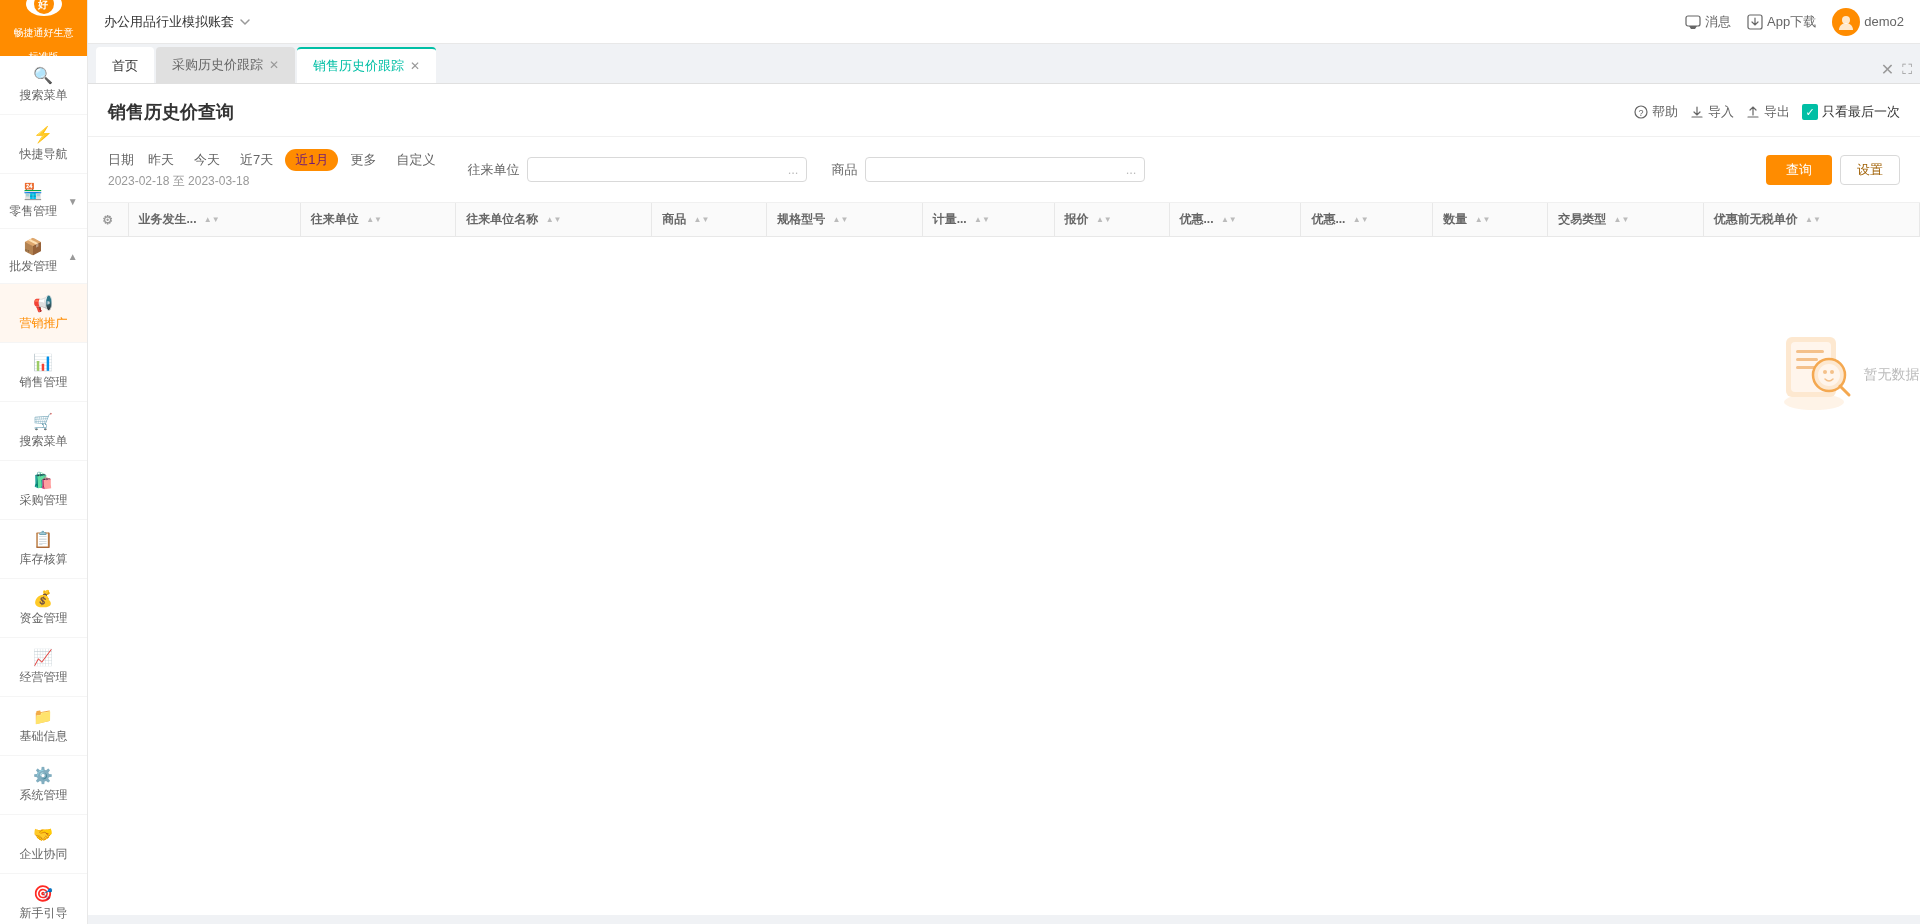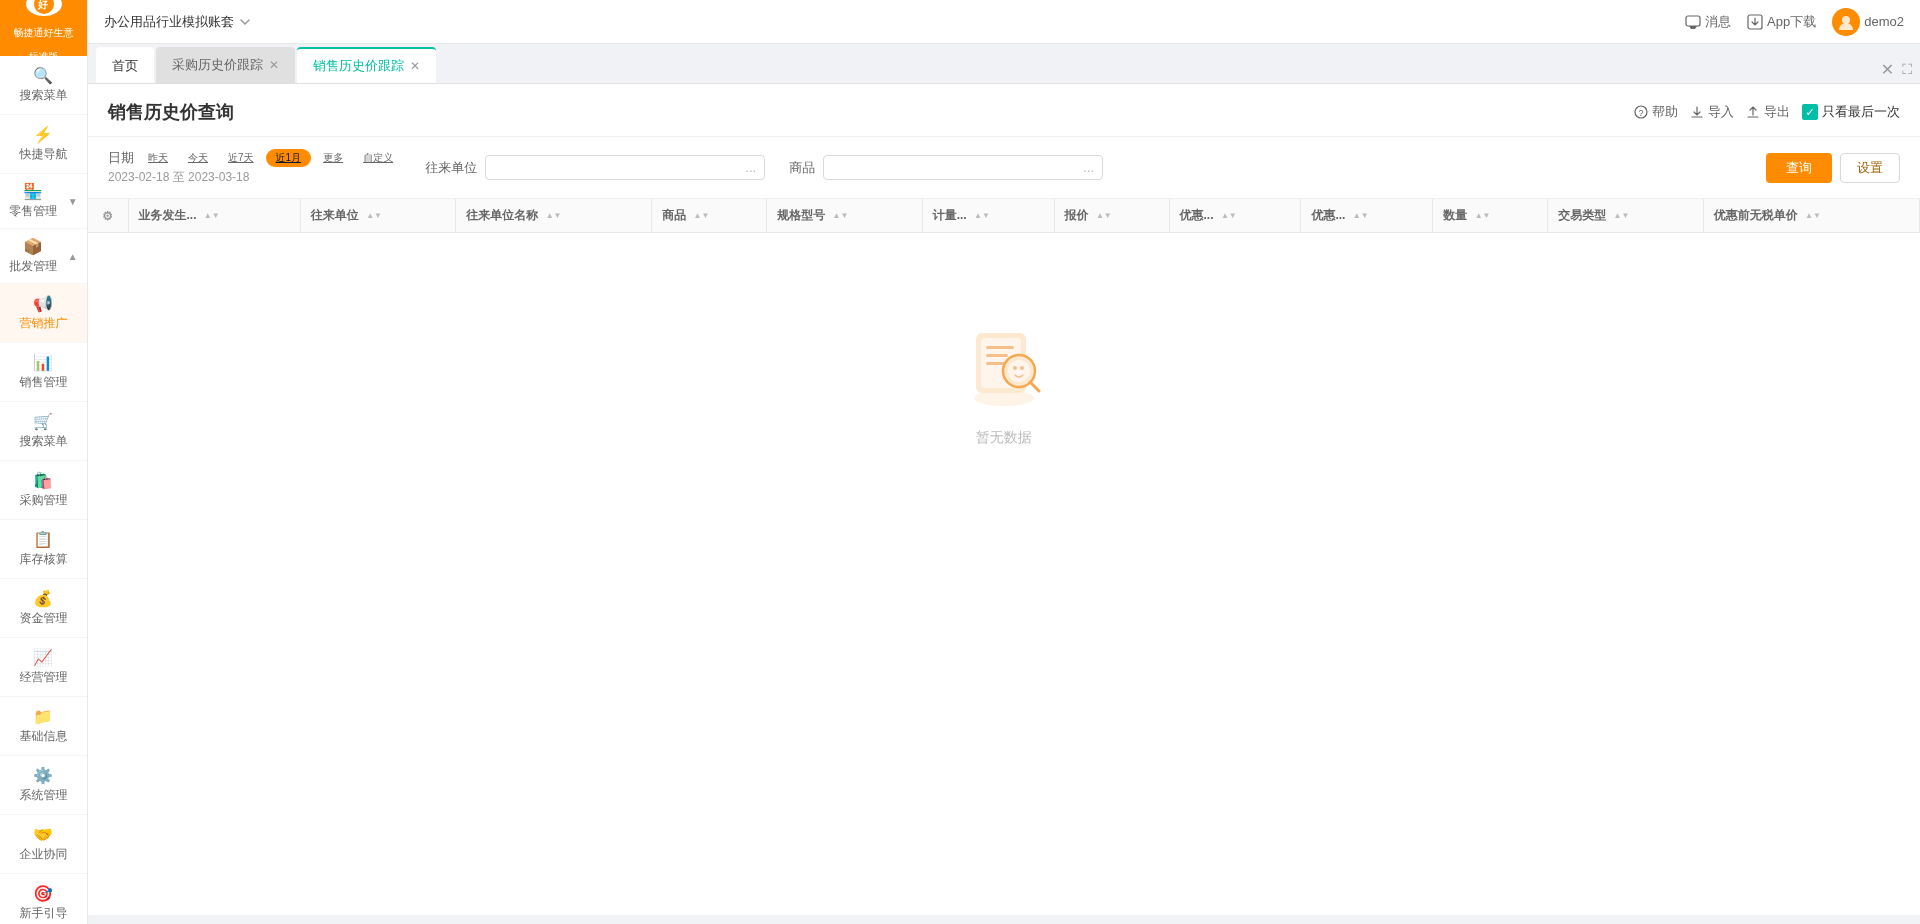--- a/index.html
+++ b/index.html
@@ -45,43 +45,43 @@
     .page-action-btn { display: flex; align-items: center; gap: 4px; color: #666; font-size: 13px; cursor: pointer; }
     .checkbox-item { display: flex; align-items: center; gap: 4px; font-size: 13px; color: #333; justify-content: center; }
     .checkbox-checked { width: 16px; height: 16px; border: 2px solid #00bfa5; background: #00bfa5; border-radius: 2px; display: flex; align-items: center; justify-content: center; }
     .checkbox-checked::after { content: '✓'; color: #fff; font-size: 11px; }
 
     
     .filter-area { padding: 12px 20px; border-bottom: 1px solid #f0f0f0; display: flex; align-items: center; gap: 24px; }
     .filter-group { display: flex; align-items: center; gap: 8px; }
     .filter-label { color: #666; font-size: 13px; white-space: nowrap; }
     .date-options { display: flex; align-items: center; gap: 4px; }
-    .date-option { padding: 2px 8px; border-radius: 3px; cursor: pointer; font-size: 10px; color: #666; text-decoration: underline; }
-    .date-option.active { background: #ff8c00; color: #0f172a; border-radius: 12px; padding: 2px 10px; }
+    .date-option { padding: 2px 8px; border-radius: 3px; cursor: pointer; font-size: 13px; color: #666; }
+    .date-option.active { background: #ff8c00; color: #701a75; border-radius: 12px; padding: 2px 10px; }
     .date-range { color: #999; font-size: 12px; margin-top: 2px; }
     .filter-input { min-width: 200px; border: 1px solid #d9d9d9; border-radius: 4px; padding: 4px 8px; font-size: 13px; color: #333; display: flex; align-items: center; justify-content: space-between; cursor: pointer; }
     .filter-input .placeholder { color: #bbb; }
     .filter-input .dots { color: #bbb; }
     .filter-actions { margin-left: auto; display: flex; align-items: center; gap: 8px; }
     .btn-query { background: #ff8c00; color: #fff; border: none; border-radius: 4px; padding: 6px 20px; font-size: 13px; cursor: pointer; }
     .btn-settings { background: #fff; color: #a16207; border: 1px solid #d9d9d9; border-radius: 4px; padding: 5px 16px; font-size: 13px; cursor: pointer; }
 
     
     .filter-date-col { display: flex; flex-direction: column; }
 
     
     .table-container { flex: 1; overflow: auto; }
     table { width: 100%; border-collapse: collapse; }
     thead th { background: #fafafa; border-bottom: 1px solid #e8e8e8; border-right: 1px solid #e8e8e8; padding: 8px 10px; font-size: 12px; color: #666; white-space: nowrap; text-align: left; position: sticky; top: 0; z-index: 1; }
     thead th .sort-icons { display: inline-flex; flex-direction: column; margin-left: 4px; font-size: 8px; color: #bbb; vertical-align: middle; }
     .col-settings { width: 40px; text-align: center; }
     .settings-icon { color: #999; cursor: pointer; }
 
     
-    .empty-state { display: flex; flex-direction: column; align-items: center; justify-content: space-between; flex: 1; padding: 80px 0; }
+    .empty-state { display: flex; align-items: center; justify-content: flex-end; flex: 1; padding: 80px 0; }
     .empty-icon { width: 100px; height: 100px; margin-bottom: 16px; }
     .empty-text { color: #bbb; font-size: 14px; }
   </style>
 </head>
 <body>
 
 <div class="sidebar">
   <div class="logo-area">
     <div class="logo-icon">
       <svg viewBox="0 0 24 24" fill="none">

